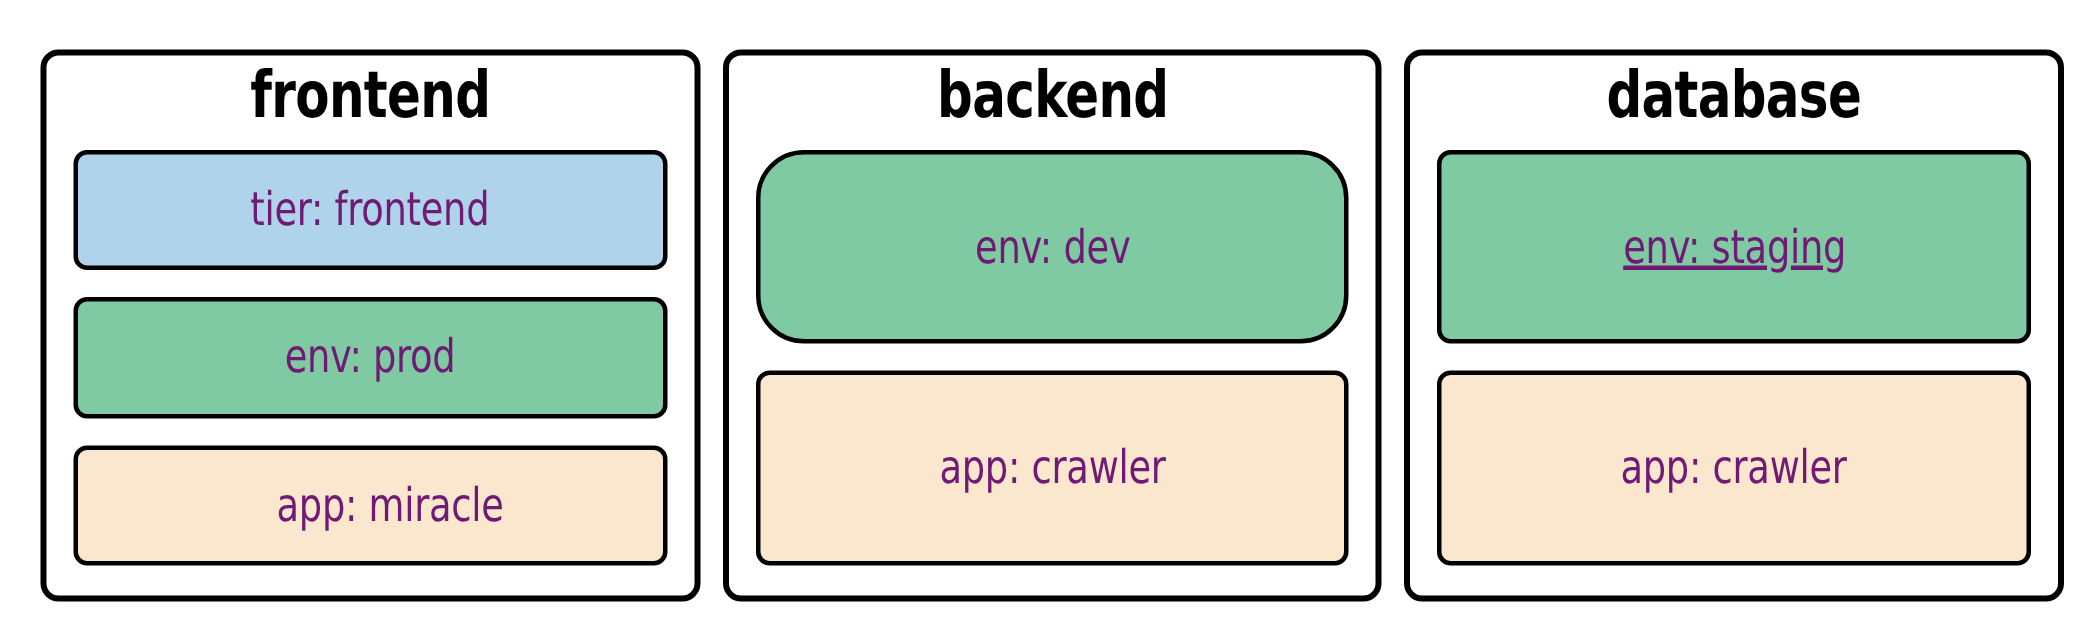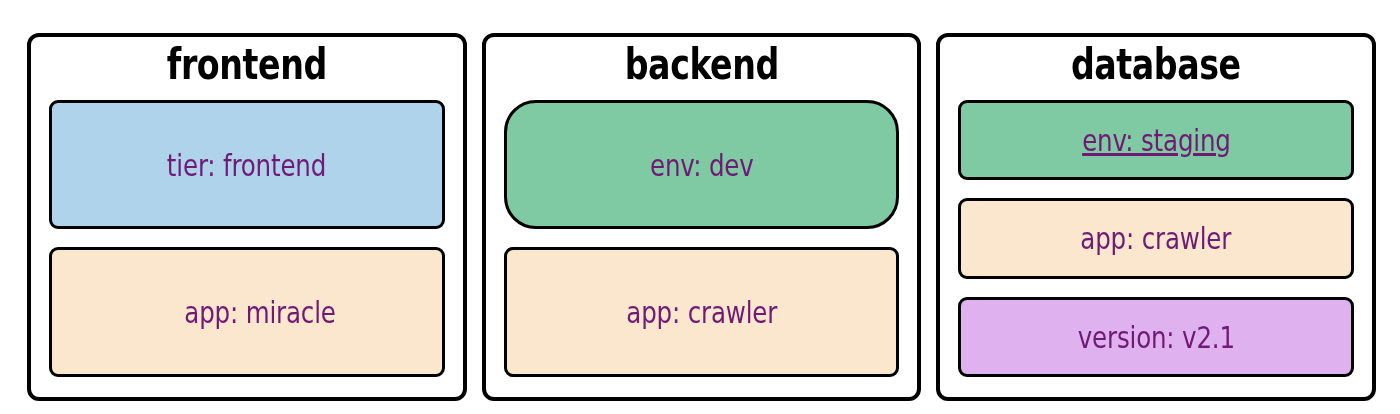--- a/index.html
+++ b/index.html
@@ -89,20 +89,23 @@
 <body>
 
 <div id="diagram">
 
   <div class="panel">
     <div class="panel-title">frontend</div>
     <div class="chips">
       <div class="chip" style="background:#AFD3EA;">
         <span>tier: frontend</span>
       </div>
+      <div class="chip" style="background:#7FC9A3;">
+        <span>env: prod</span>
+      </div>
       <div class="chip" style="background:#FBE7CE;padding-left:27px;">
         <span>app: miracle</span>
       </div>
     </div>
   </div>
 
   <div class="panel">
     <div class="panel-title">backend</div>
     <div class="chips">
       <div class="chip" style="background:#7FC9A3;border-radius:32px;">
@@ -116,19 +119,16 @@
 
   <div class="panel">
     <div class="panel-title">database</div>
     <div class="chips">
       <div class="chip" style="background:#7FC9A3;text-decoration:underline;">
         <span>env: staging</span>
       </div>
       <div class="chip" style="background:#FBE7CE;">
         <span>app: crawler</span>
       </div>
-      <div class="chip" style="background:#DFB1EF;">
-        <span>version: v2.1</span>
-      </div>
     </div>
   </div>
 
 </div>
 
 </body></html>

